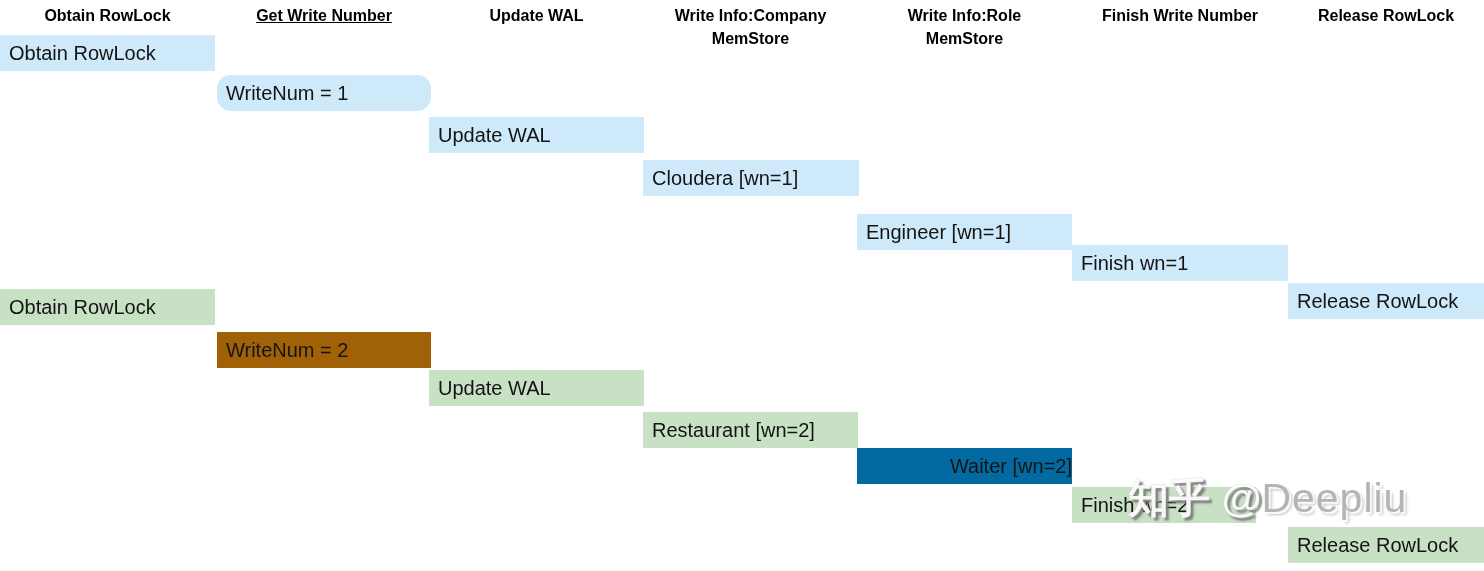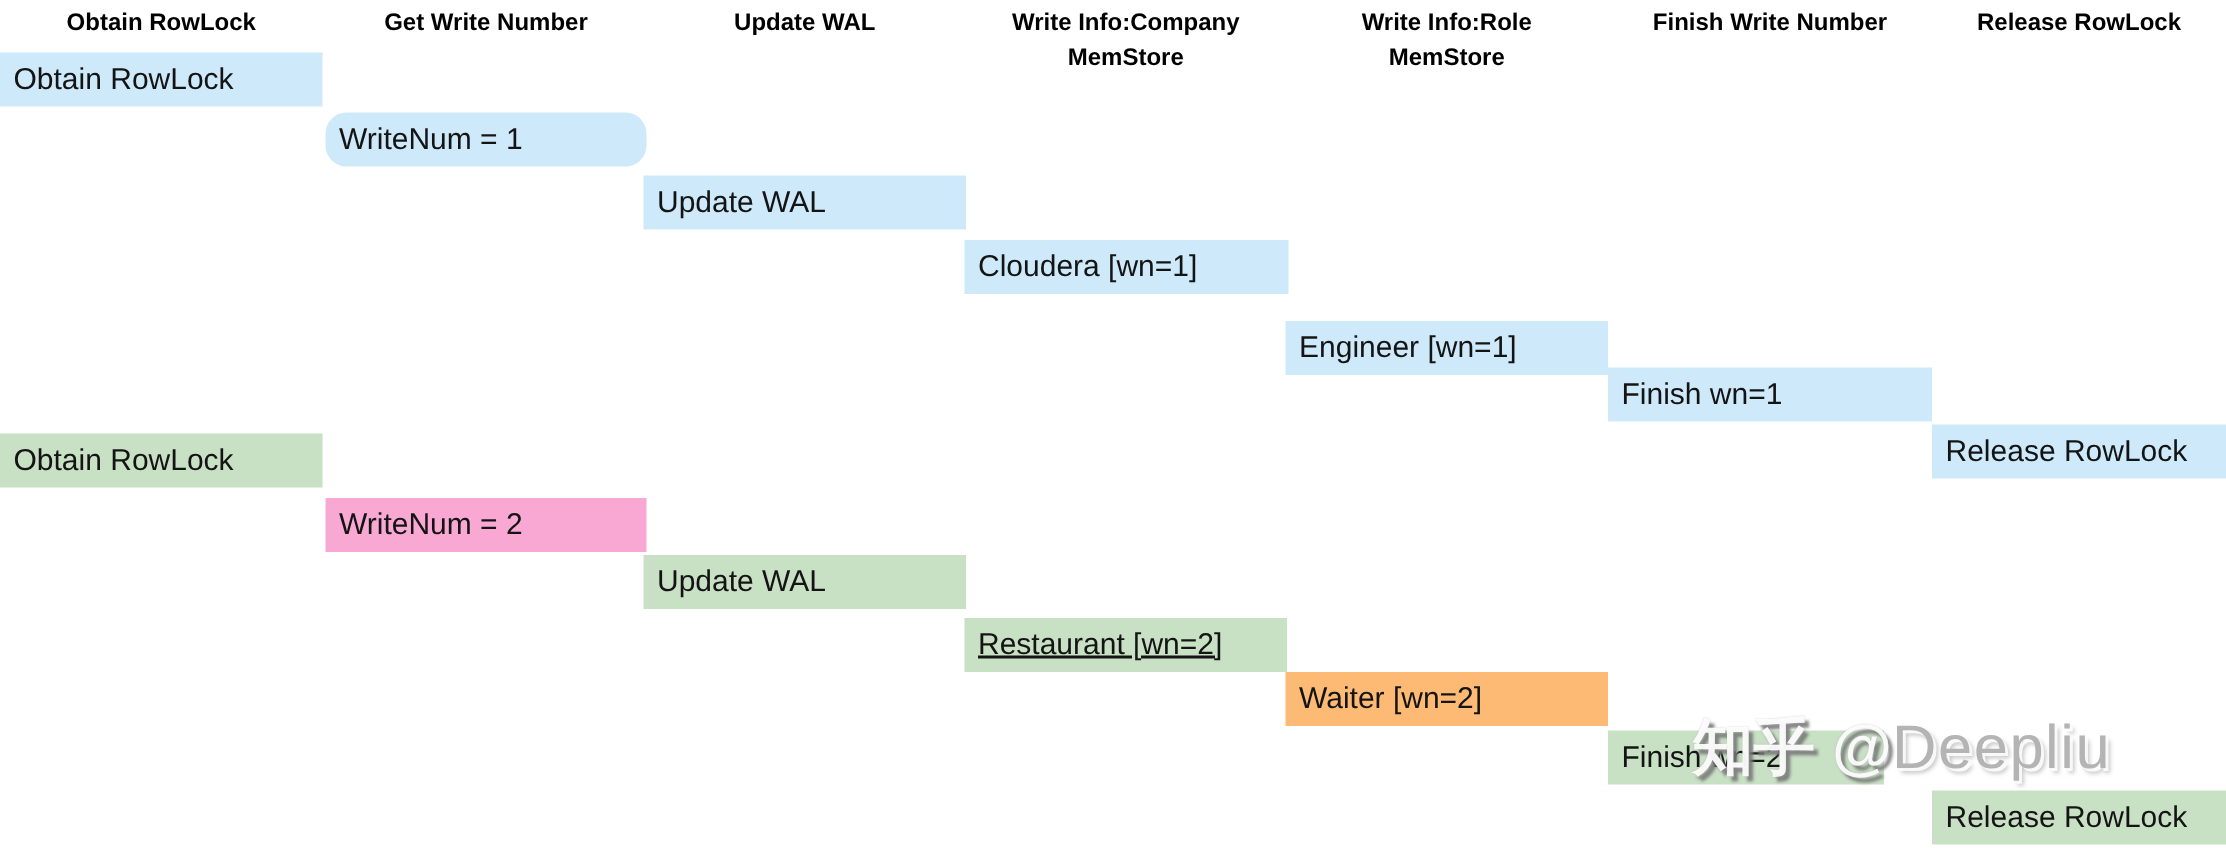--- a/index.html
+++ b/index.html
@@ -58,39 +58,39 @@
     text-shadow: 2px 2px 0 rgba(255,255,255,0.85), 3px 3px 3px rgba(120,120,120,0.45);
     margin-top: 23px;
   }
 </style>
 </head>
 <body>
 
 <div class="stage">
   <div id="headers">
       <div class="col-header" style="left: 0px; width: 215px;">Obtain RowLock</div>
-      <div class="col-header" style="left: 217px; width: 214px;">Get Write Number</div>
+      <div class="col-header" style="left: 217px; width: 214px; text-decoration: underline;">Get Write Number</div>
       <div class="col-header" style="left: 429px; width: 215px;">Update WAL</div>
       <div class="col-header" style="left: 643px; width: 215px;"><div class="inner"><div>Write Info:Company</div><div>MemStore</div></div></div>
       <div class="col-header" style="left: 857px; width: 215px;"><div class="inner"><div>Write Info:Role</div><div>MemStore</div></div></div>
       <div class="col-header" style="left: 1072px; width: 216px;">Finish Write Number</div>
       <div class="col-header" style="left: 1288px; width: 196px;">Release RowLock</div>
     </div>
   <div id="steps">
       <div class="step" style="left: 0px; width: 215px; top: 35px; background: rgb(205, 233, 250);">Obtain RowLock</div>
       <div class="step" style="left: 217px; width: 214px; top: 75px; background: rgb(205, 233, 250); border-radius: 14px;">WriteNum = 1</div>
       <div class="step" style="left: 429px; width: 215px; top: 117px; background: rgb(205, 233, 250);">Update WAL</div>
       <div class="step" style="left: 643px; width: 216px; top: 160px; background: rgb(205, 233, 250);">Cloudera [wn=1]</div>
       <div class="step" style="left: 857px; width: 215px; top: 203px; background: rgb(205, 233, 250); margin-top: 11px;">Engineer [wn=1]</div>
       <div class="step" style="left: 1072px; width: 216px; top: 245px; background: rgb(205, 233, 250);">Finish wn=1</div>
       <div class="step" style="left: 1288px; width: 196px; top: 283px; background: rgb(205, 233, 250);">Release RowLock</div>
       <div class="step" style="left: 0px; width: 215px; top: 289px; background: rgb(200, 224, 196);">Obtain RowLock</div>
-      <div class="step" style="left: 217px; width: 214px; top: 332px; background: #f9a8d4;">WriteNum = 2</div>
+      <div class="step" style="left: 217px; width: 214px; top: 332px; background: #a16207;">WriteNum = 2</div>
       <div class="step" style="left: 429px; width: 215px; top: 370px; background: rgb(200, 224, 196);">Update WAL</div>
-      <div class="step" style="left: 643px; width: 215px; top: 412px; background: rgb(200, 224, 196); text-decoration: underline;">Restaurant [wn=2]</div>
-      <div class="step" style="left: 857px; width: 215px; top: 448px; background: #fdba74;">Waiter [wn=2]</div>
+      <div class="step" style="left: 643px; width: 215px; top: 412px; background: rgb(200, 224, 196);">Restaurant [wn=2]</div>
+      <div class="step" style="left: 857px; width: 215px; top: 448px; background: #0369a1; text-align: right;">Waiter [wn=2]</div>
       <div class="step" style="left: 1072px; width: 184px; top: 487px; background: rgb(200, 224, 196);">Finish wn=2</div>
       <div class="step" style="left: 1288px; width: 196px; top: 527px; background: rgb(200, 224, 196);">Release RowLock</div>
     </div>
   <div class="watermark">
     <span class="wm-prefix">知乎 @</span><span class="wm-name">Deepliu</span>
   </div>
 </div>
 
 </body></html>

